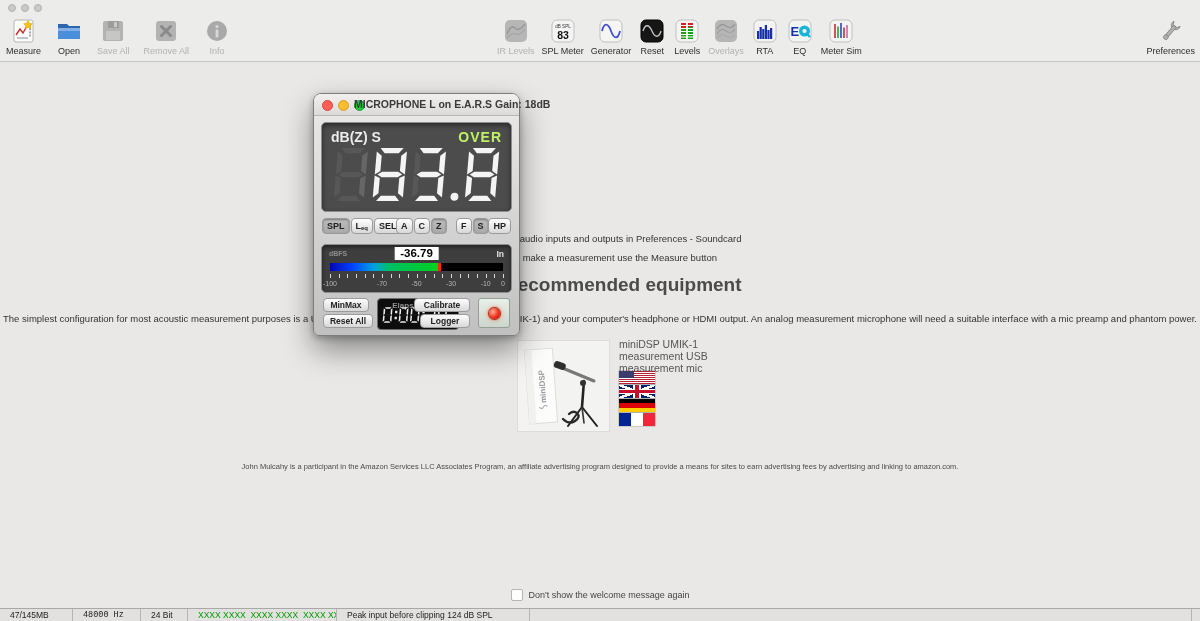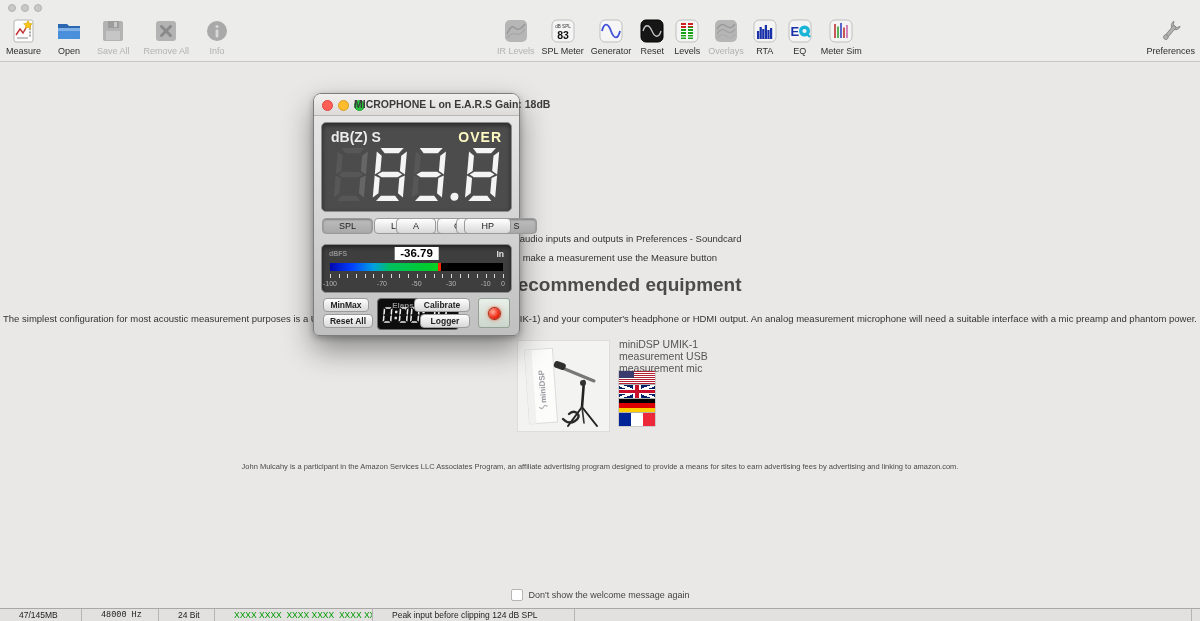--- a/index.html
+++ b/index.html
@@ -52,21 +52,21 @@
       linear-gradient(to bottom,transparent 30%,#fff 30% 70%,transparent 70%);}
   .flag-gb::after{content:"";position:absolute;inset:0;background:
       linear-gradient(to right,transparent 44%,#C8102E 44% 56%,transparent 56%),
       linear-gradient(to bottom,transparent 40%,#C8102E 40% 60%,transparent 60%);}
   .flag-de{background:linear-gradient(#000 0 33%,#dd0000 33% 67%,#ffce00 67%);}
   .flag-fr{background:linear-gradient(to right,#002395 0 34%,#fff 34% 66%,#ed2939 66%);}
 
   
   .statusbar{position:absolute;left:0;bottom:0;width:100%;height:13px;background:#e2e1e0;
       border-top:1px solid #a8a8a8;display:flex;font-size:8.5px;color:#222;line-height:12px;box-sizing:border-box;}
-  .sb-cell{padding:0 10px;border-right:1px solid #b5b5b5;white-space:pre;overflow:hidden;margin-left:9px;}
+  .sb-cell{padding:0 10px;border-right:1px solid #b5b5b5;white-space:pre;overflow:hidden;}
   .sb-mem{width:52px;}
   .sb-rate{width:47px;font-family:Liberation Mono, monospace;}
   .sb-bits{width:26px;}
   .sb-ch{color:#009a00;width:128px;}
   .sb-peak{width:172px;}
   .sb-fill{flex:1;border-right:1px solid #b5b5b5;margin-right:8px;}
 
   
   .spl-window{position:absolute;left:313px;top:93px;width:207px;height:243px;z-index:50;
       background:linear-gradient(180deg,#f8f8f8 0%,#e6e6e6 10%,#cfcfcf 65%,#c0c0c0 100%);
@@ -77,26 +77,26 @@
   .spl-titlebar .spl-title{position:absolute;left:40px;right:4px;top:4px;font-size:10.5px;font-weight:bold;color:#3a3a3a;white-space:nowrap;}
   .spl-lights{position:absolute;left:8px;top:6px;display:flex;gap:5px;}
   .spl-lights span{width:9px;height:9px;border-radius:50%;}
   .tl-red{background:#ff5f57;border:.5px solid #e0443e;}
   .tl-yellow{background:#febc2e;border:.5px solid #d89e20;}
   .tl-green{background:#29c73f;border:.5px solid #1ba32e;}
 
   .spl-display{position:absolute;left:7px;top:28px;right:7px;height:88px;background:#4c4c4c;
       border:1px solid #8d8d8d;border-radius:5px;box-shadow:inset 0 2px 5px rgba(0,0,0,.5);}
   .mode-label{position:absolute;left:9px;top:6px;font-size:14px;font-weight:bold;color:#ececec;}
-  .over-label{position:absolute;right:9px;top:6px;font-size:14px;font-weight:bold;color:#fef9c3;letter-spacing:1px;}
+  .over-label{position:absolute;right:9px;top:6px;font-size:14px;font-weight:bold;color:#bef264;letter-spacing:1px;}
   .seg-main{position:absolute;right:6px;bottom:5px;transform:skewX(-5deg);}
 
   .spl-btnrow{position:absolute;left:7px;top:124px;right:7px;height:18px;}
   .seg-group{position:absolute;top:0;display:flex;gap:1px;}
-  .spl-btn{height:16px;min-width:13px;padding:0 16px;font-size:9px;font-weight:normal;color:#222;
+  .spl-btn{height:16px;min-width:13px;padding:0 4px;font-size:9px;font-weight:bold;color:#222;
       border:1px solid #9a9a9a;border-radius:4px;background:linear-gradient(#ffffff,#d8d8d8);
       display:flex;align-items:center;justify-content:center;box-sizing:border-box;cursor:default;}
   .spl-btn .sub{font-size:6px;margin-top:4px;}
   .spl-btn.pressed{background:linear-gradient(#bdbdbd,#a9a9a9);box-shadow:inset 0 1px 2px rgba(0,0,0,.35);}
   .g0{left:1px;} .g1{left:75px;} .g2{left:135px;} .g3{right:1px;}
 
   .meter-panel{position:absolute;left:7px;top:150px;right:7px;height:47px;background:#3e3e3e;
       border:1px solid #8d8d8d;border-radius:5px;box-shadow:inset 0 2px 4px rgba(0,0,0,.5);}
   .m-dbfs{position:absolute;left:7px;top:5px;font-size:7px;font-weight:bold;color:#8f8f8f;}
   .m-value{position:absolute;left:50%;transform:translateX(-50%);top:2px;background:#fff;color:#000;

